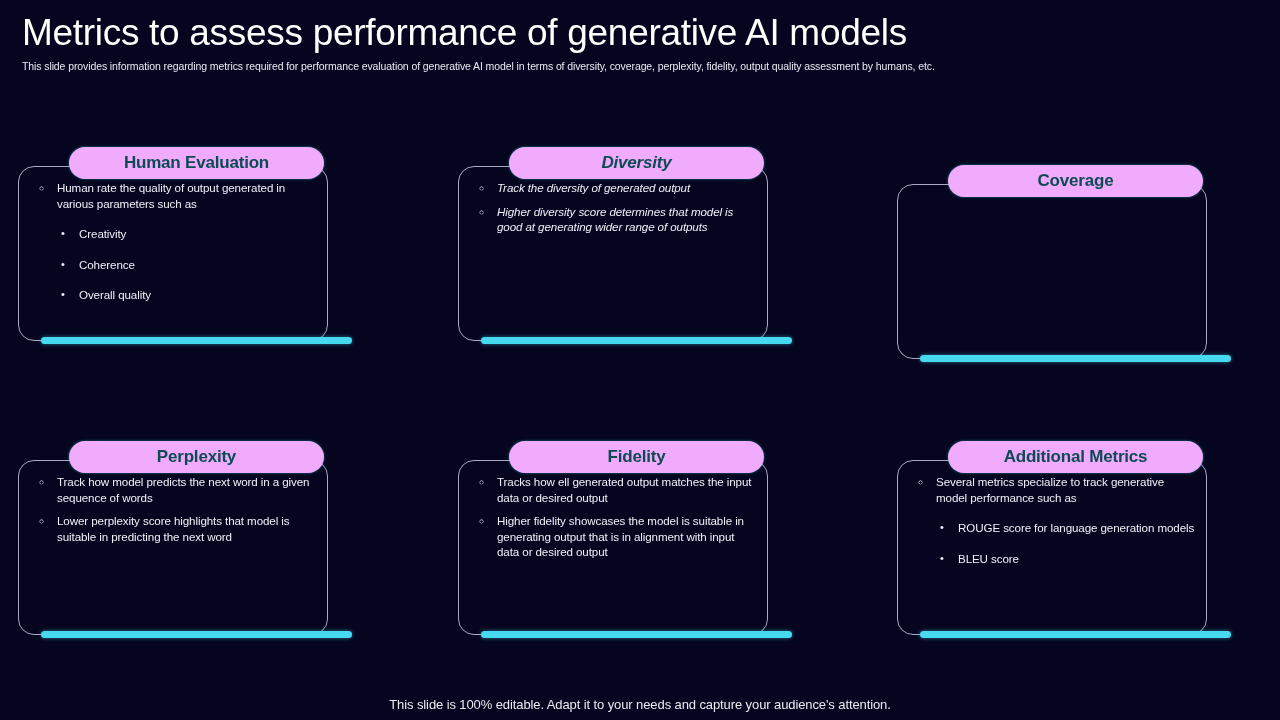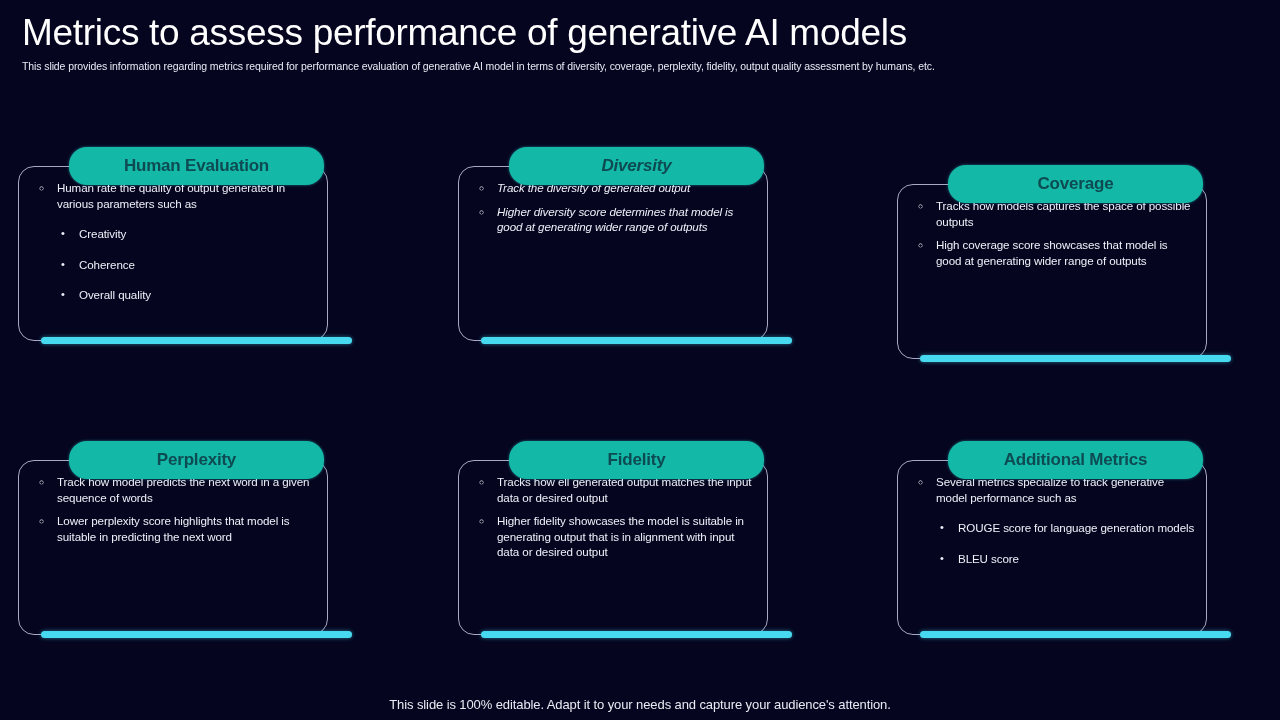--- a/index.html
+++ b/index.html
@@ -68,23 +68,23 @@
     font-weight: bold;
     color: #ffffff;
     letter-spacing: 0.5px;
     margin-top: 32px;
   }
   .metric-pill {
     position: absolute;
     left: 51px;
     top: 29px;
     width: 255px;
-    height: 38px;
+    height: 32px;
     border-radius: 18px;
-    background: #14b8a6;
+    background: #f0abfc;
     display: flex;
     align-items: center;
     justify-content: center;
     z-index: 3;
     box-shadow: 0 0 3px rgba(63,245,247,0.45);
   }
   .metric-pill-label {
     font-size: 17px;
     font-weight: bold;
     color: #0d4a52;
@@ -213,24 +213,20 @@
           </ul>
           <div class="metric-underbar"></div>
         </div>
         <div class="metric-pill">
           <span class="metric-pill-label">Diversity</span>
         </div>
       </div>
       <div class="metric-block" style="left: 897px; top: 136px; text-decoration: underline;">
         <div class="metric-number">03</div>
         <div class="metric-card">
-          <ul class="bullet-list">
-            <li class="bullet-item"><span>Tracks how models captures the space of possible outputs</span></li>
-            <li class="bullet-item"><span>High coverage score showcases that model is good at generating wider range of outputs</span></li>
-          </ul>
           <div class="metric-underbar"></div>
         </div>
         <div class="metric-pill">
           <span class="metric-pill-label">Coverage</span>
         </div>
       </div>
       <div class="metric-block" style="left: 18px; top: 412px;">
         <div class="metric-number">04</div>
         <div class="metric-card">
           <ul class="bullet-list">

